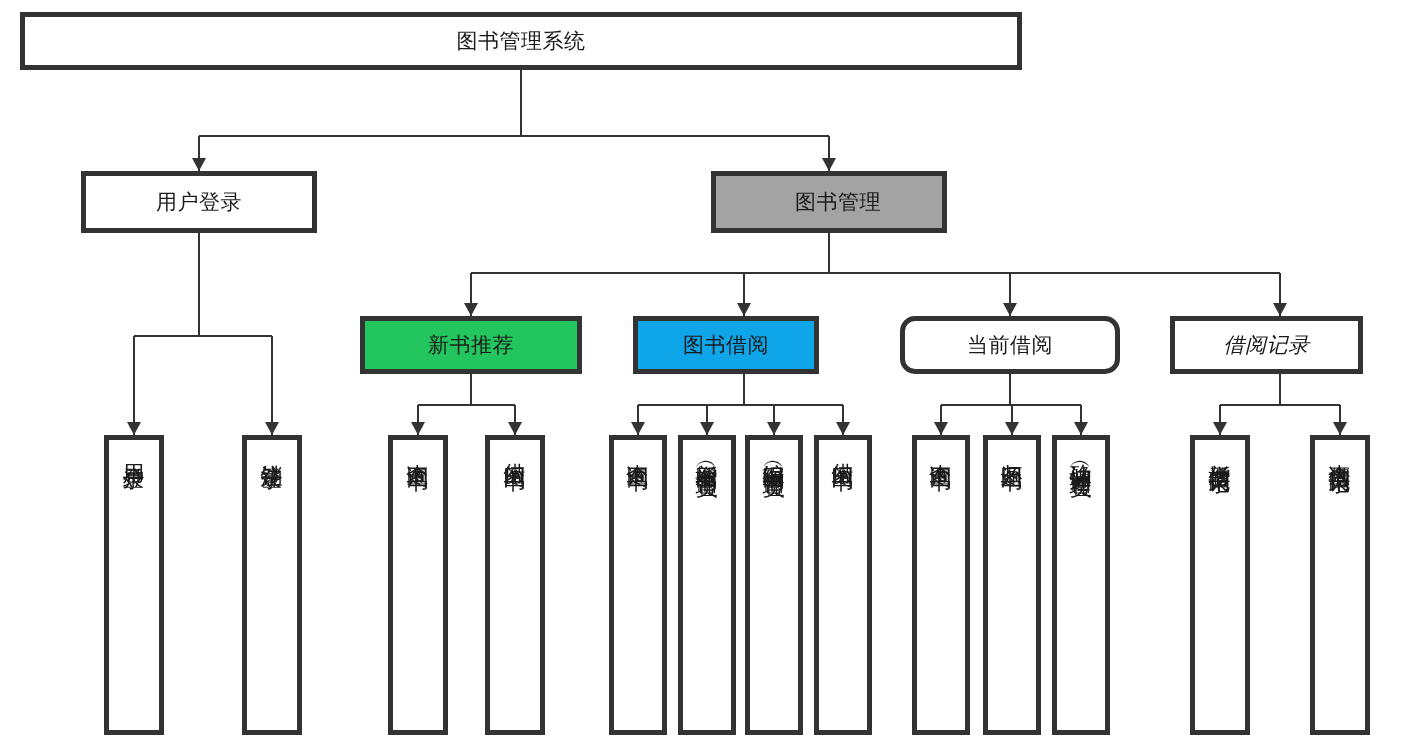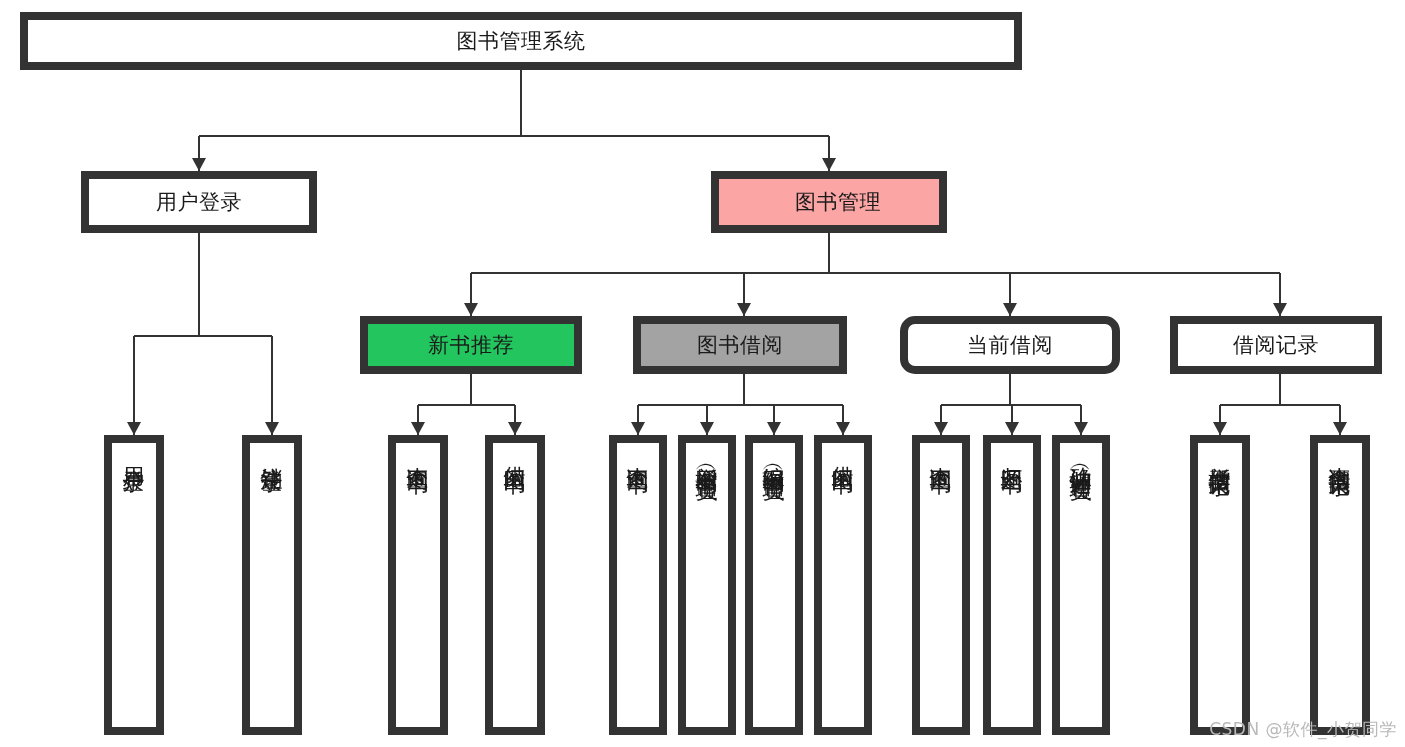--- a/index.html
+++ b/index.html
@@ -23,21 +23,21 @@
     left: 0;
     top: 0;
     width: 1405px;
     height: 747px;
     pointer-events: none;
   }
   .node {
     position: absolute;
     box-sizing: border-box;
     background: #ffffff;
-    border: 8px solid #c4b5fd;
+    border: 5px solid #c4b5fd;
     display: flex;
     align-items: center;
     justify-content: center;
     color: #1a1a1a;
   }
   .node .label {
     display: block;
     text-align: center;
     line-height: 1.18;
     letter-spacing: 0.5px;
@@ -132,33 +132,33 @@
       <polygon points="1333,422 1347,422 1340,435" fill="#333333"></polygon>
     </svg>
 
   <div id="nodes-layer">
       <div class="node horiz" style="left: 20px; top: 12px; width: 1002px; height: 58px; border-color: rgb(51, 51, 51); background: rgb(255, 255, 255); color: rgb(26, 26, 26);">
         <span class="label">图书管理系统</span>
       </div>
       <div class="node horiz" style="left: 81px; top: 171px; width: 236px; height: 62px; border-color: rgb(51, 51, 51); background: rgb(255, 255, 255); color: rgb(26, 26, 26);">
         <span class="label">用户登录</span>
       </div>
-      <div class="node horiz" style="left: 711px; top: 171px; width: 236px; height: 62px; border-color: rgb(51, 51, 51); background: #fca5a5; color: rgb(26, 26, 26); padding-left: 18px;">
+      <div class="node horiz" style="left: 711px; top: 171px; width: 236px; height: 62px; border-color: rgb(51, 51, 51); background: #a3a3a3; color: rgb(26, 26, 26); padding-left: 18px;">
         <span class="label">图书管理</span>
       </div>
       <div class="node horiz" style="left: 360px; top: 316px; width: 222px; height: 58px; border-color: rgb(51, 51, 51); background: #22c55e; color: rgb(26, 26, 26);">
         <span class="label">新书推荐</span>
       </div>
-      <div class="node horiz" style="left: 633px; top: 316px; width: 214px; height: 58px; border-color: rgb(51, 51, 51); background: #a3a3a3; color: rgb(26, 26, 26);">
+      <div class="node horiz" style="left: 633px; top: 316px; width: 186px; height: 58px; border-color: rgb(51, 51, 51); background: #0ea5e9; color: rgb(26, 26, 26);">
         <span class="label">图书借阅</span>
       </div>
       <div class="node horiz" style="left: 900px; top: 316px; width: 220px; height: 58px; border-color: rgb(51, 51, 51); background: rgb(255, 255, 255); color: rgb(26, 26, 26); border-radius: 15px;">
         <span class="label">当前借阅</span>
       </div>
-      <div class="node horiz" style="left: 1170px; top: 316px; width: 212px; height: 58px; border-color: rgb(51, 51, 51); background: rgb(255, 255, 255); color: rgb(26, 26, 26);">
+      <div class="node horiz" style="left: 1170px; top: 316px; width: 193px; height: 58px; border-color: rgb(51, 51, 51); background: rgb(255, 255, 255); color: rgb(26, 26, 26); font-style: italic;">
         <span class="label">借阅记录</span>
       </div>
       <div class="node vert" style="left: 104px; top: 435px; width: 60px; height: 300px; border-color: rgb(51, 51, 51); background: rgb(255, 255, 255); color: rgb(26, 26, 26);">
         <span class="label">用户登录</span>
       </div>
       <div class="node vert" style="left: 242px; top: 435px; width: 60px; height: 300px; border-color: rgb(51, 51, 51); background: rgb(255, 255, 255); color: rgb(26, 26, 26);">
         <span class="label">注销登录</span>
       </div>
       <div class="node vert" style="left: 388px; top: 435px; width: 60px; height: 300px; border-color: rgb(51, 51, 51); background: rgb(255, 255, 255); color: rgb(26, 26, 26);">
         <span class="label">查询图书</span>
@@ -188,14 +188,13 @@
         <span class="label">确认归还（管理员）</span>
       </div>
       <div class="node vert" style="left: 1190px; top: 435px; width: 60px; height: 300px; border-color: rgb(51, 51, 51); background: rgb(255, 255, 255); color: rgb(26, 26, 26);">
         <span class="label">新增借阅记录</span>
       </div>
       <div class="node vert" style="left: 1310px; top: 435px; width: 60px; height: 300px; border-color: rgb(51, 51, 51); background: rgb(255, 255, 255); color: rgb(26, 26, 26);">
         <span class="label">查询借阅记录</span>
       </div>
     </div>
 
-  <div id="watermark">CSDN @软件_小贺同学</div>
 </div>
 
 </body></html>

